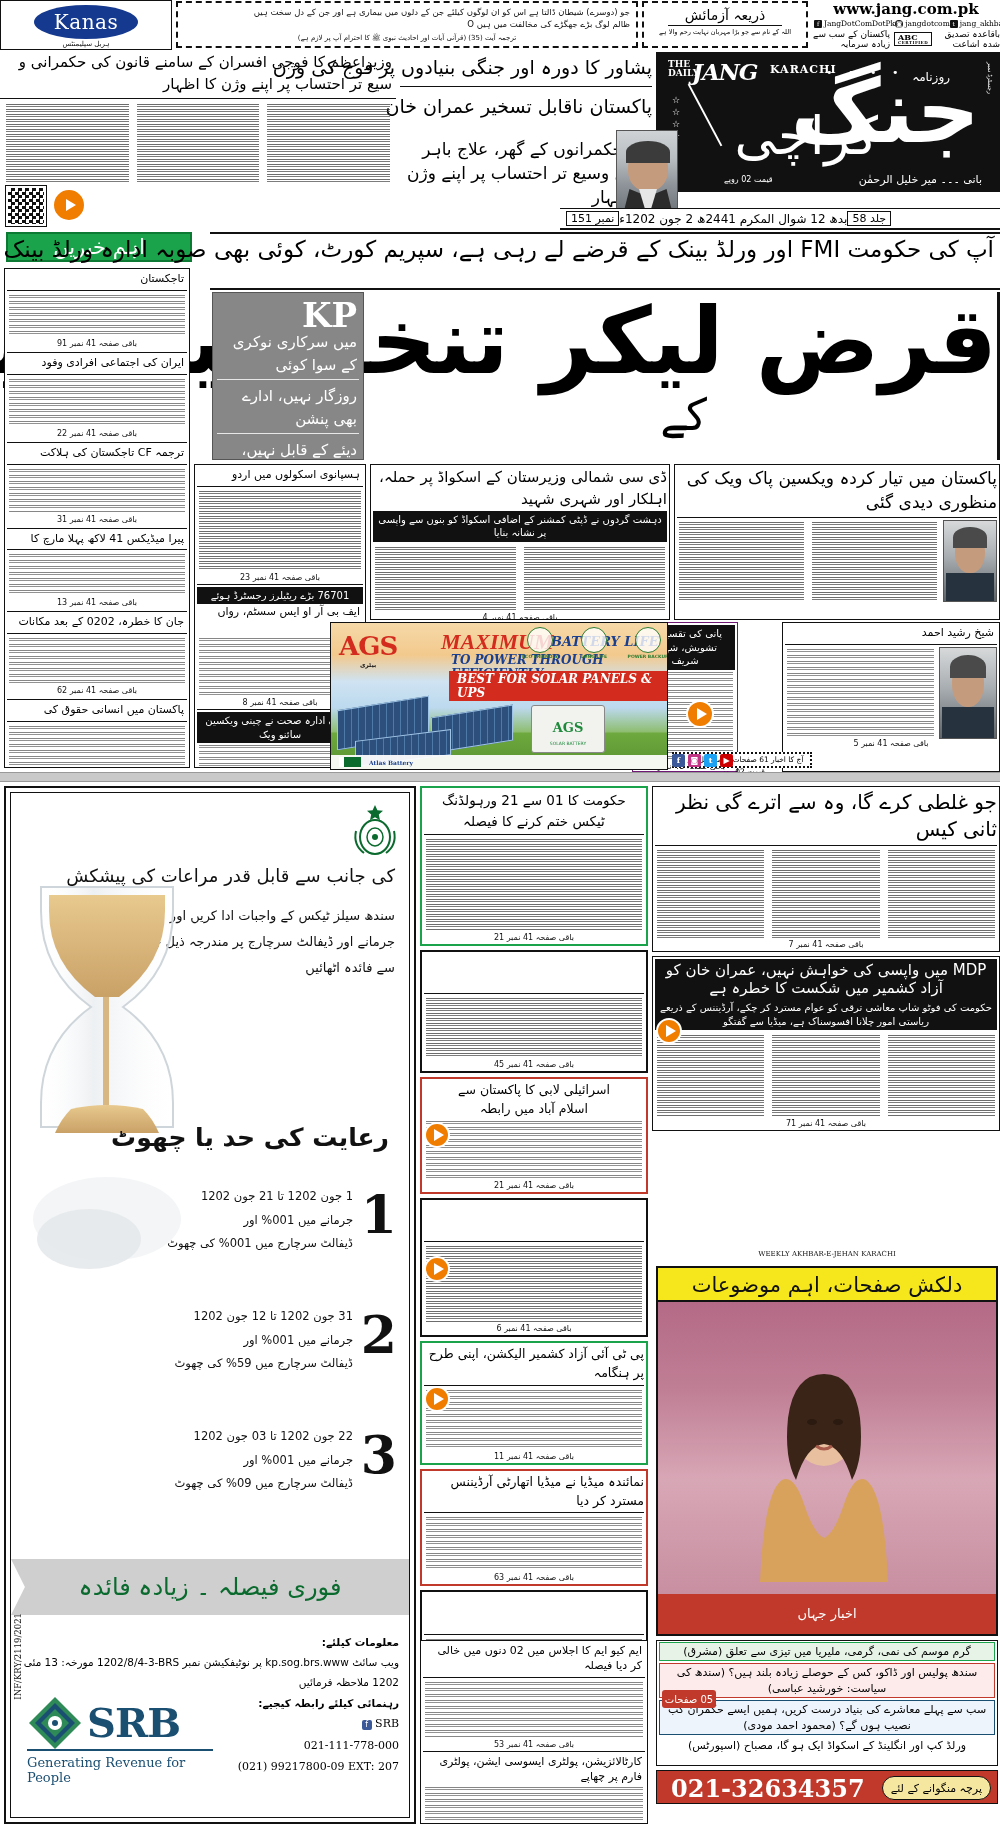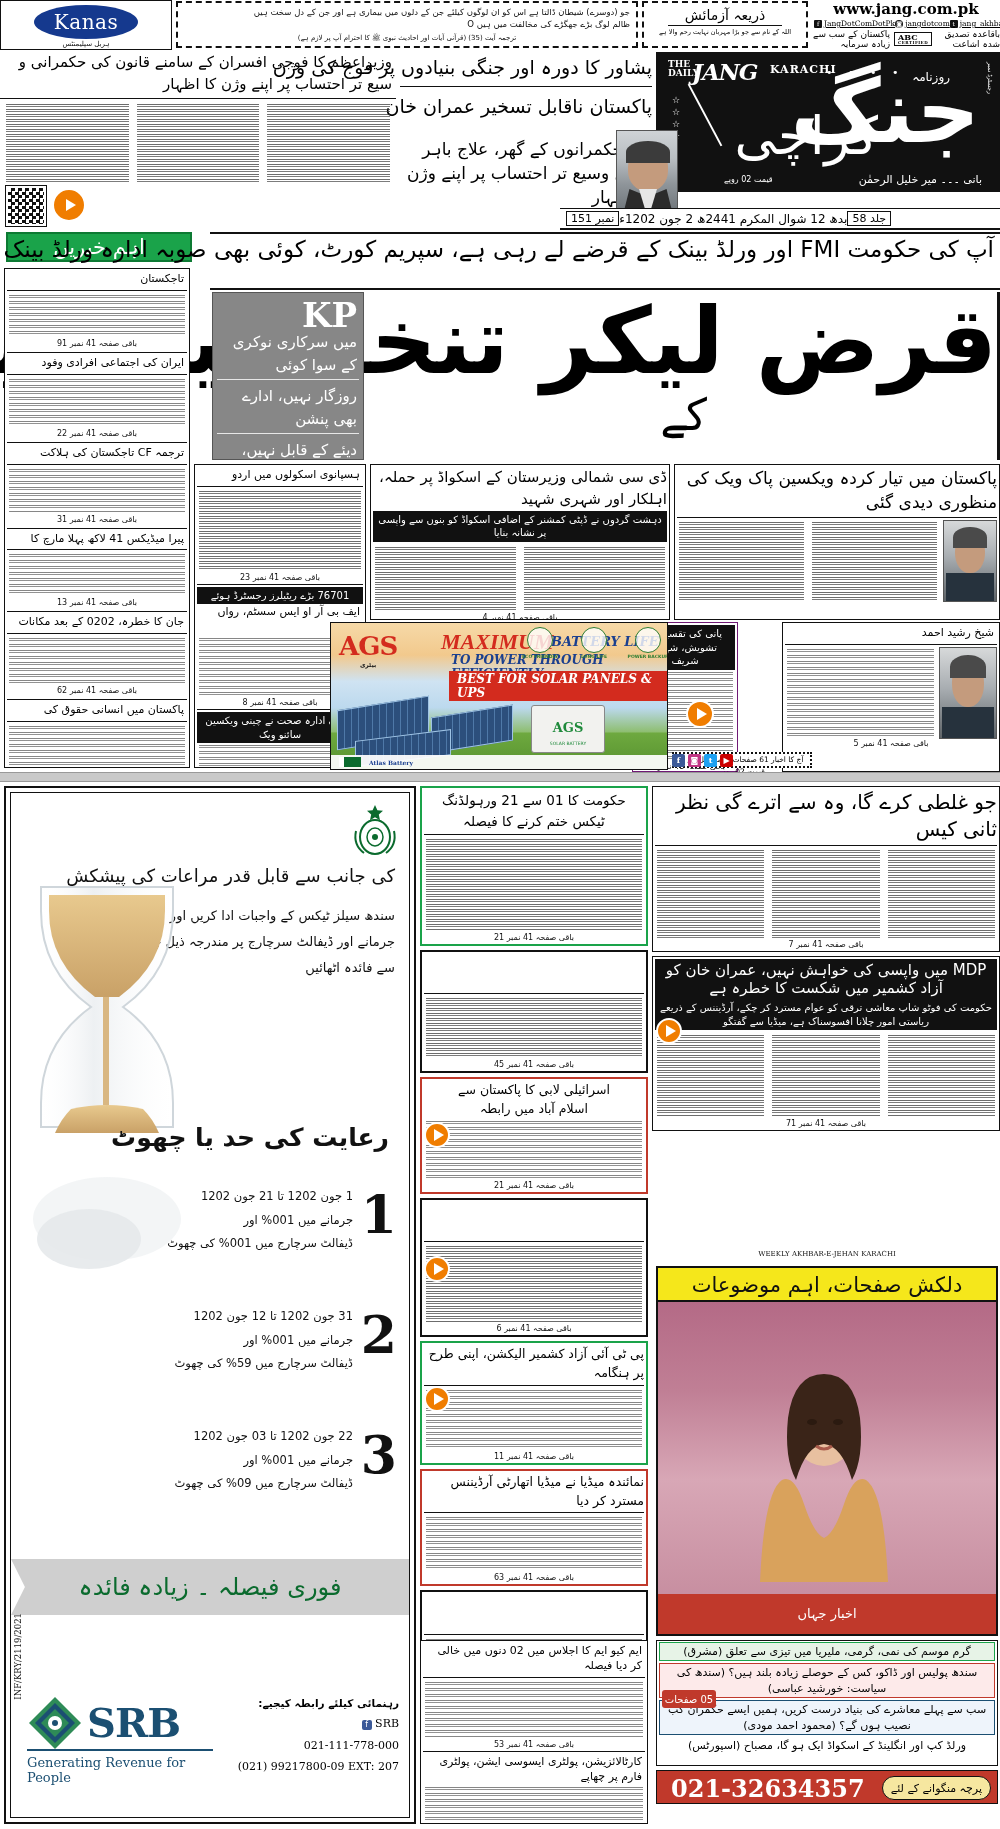--- a/index.html
+++ b/index.html
@@ -51,21 +51,21 @@
   .ayat-l{ font-size:8.5px; color:#111; text-align:right; line-height:1.45; }
   .ayat-ref{ font-size:7px; color:#111; text-align:center; margin-top:2px; }
 
   #zaria-box{ left:642px; top:1px; width:166px; height:47px; border:2px dashed #111; background:#fff; }
   #zaria-t{ font-size:14px; text-align:center; margin-top:4px; }
   #zaria-rule{ width:70%; height:1px; background:#111; margin:2px auto; }
   #zaria-s{ font-size:6.5px; text-align:center; }
 
   #social-box{ left:812px; top:0; width:188px; height:50px; }
   #jangurl{ font-family:"DejaVu Serif","Liberation Serif",serif; font-weight:bold; font-size:15px; text-align:center; }
-  .soc-row{ display:flex; justify-content:space-between; align-items:center; margin-top:1px; padding:0 2px;text-decoration:underline; }
+  .soc-row{ display:flex; justify-content:space-between; align-items:center; margin-top:1px; padding:0 2px; }
   .soc{ display:flex; align-items:center; gap:2px; font-size:7.5px; font-family:"DejaVu Serif",serif; }
   .soc .ic{ width:8px;height:8px;background:#111;color:#fff;font-size:6px;line-height:8px;text-align:center;border-radius:1px;}
   .soc .ic.round{border-radius:50%;}
   .abc-row{ display:flex; justify-content:center; align-items:center; gap:4px; margin-top:1px; }
   .abc-badge{ border:1px solid #111; padding:0 3px; font-size:8px; font-weight:bold; font-family:"DejaVu Serif",serif; line-height:1.05;}
   .abc-badge small{ display:block; font-size:4px; letter-spacing:.5px;}
   .abc-ur{ font-size:9px; }
 
   #logo-box{ left:656px; top:52px; width:344px; height:140px; background:#111; border:2px solid #111; overflow:hidden;}
   #logo-the{ position:absolute; left:10px; top:6px; color:#fff; font-family:"DejaVu Serif",serif; font-size:9px; font-weight:bold; line-height:9px;}
@@ -563,20 +563,24 @@
         <span class="num">3</span>
         <div class="ur ln">22 جون 2021 تا 30 جون 2021</div>
         <div class="ur ln">جرمانے میں 100% اور</div>
         <div class="ur ln">ڈیفالٹ سرچارج میں 90% کی چھوٹ</div>
       </div>
 
       <div id="srb-ribbon">
         <div class="ur t">فوری فیصلہ ۔ زیادہ فائدہ</div>
       </div>
 
+      <div id="srb-info">
+        <div class="ur" style="font-weight:bold">معلومات کیلئے:</div>
+        <div class="ur">ویب سائٹ www.srb.gos.pk پر نوٹیفکیشن نمبر SRB-3-4/8/2021 مورخہ: 31 مئی 2021 ملاحظہ فرمائیں</div>
+      </div>
 
       <div id="srb-contact">
         <div class="ur" style="font-weight:bold">رہنمائی کیلئے رابطہ کیجیے:</div>
         <div>
           <span class="ic" style="display:inline-block;width:10px;height:10px;background:#3b5998;color:#fff;font-size:8px;line-height:10px;text-align:center;border-radius:2px">f</span>
           <span class="srbnum">SRB</span>
         </div>
         <div class="srbnum">021-111-778-000</div>
         <div class="srbnum">(021) 99217800-09 EXT: 207</div>
       </div>

